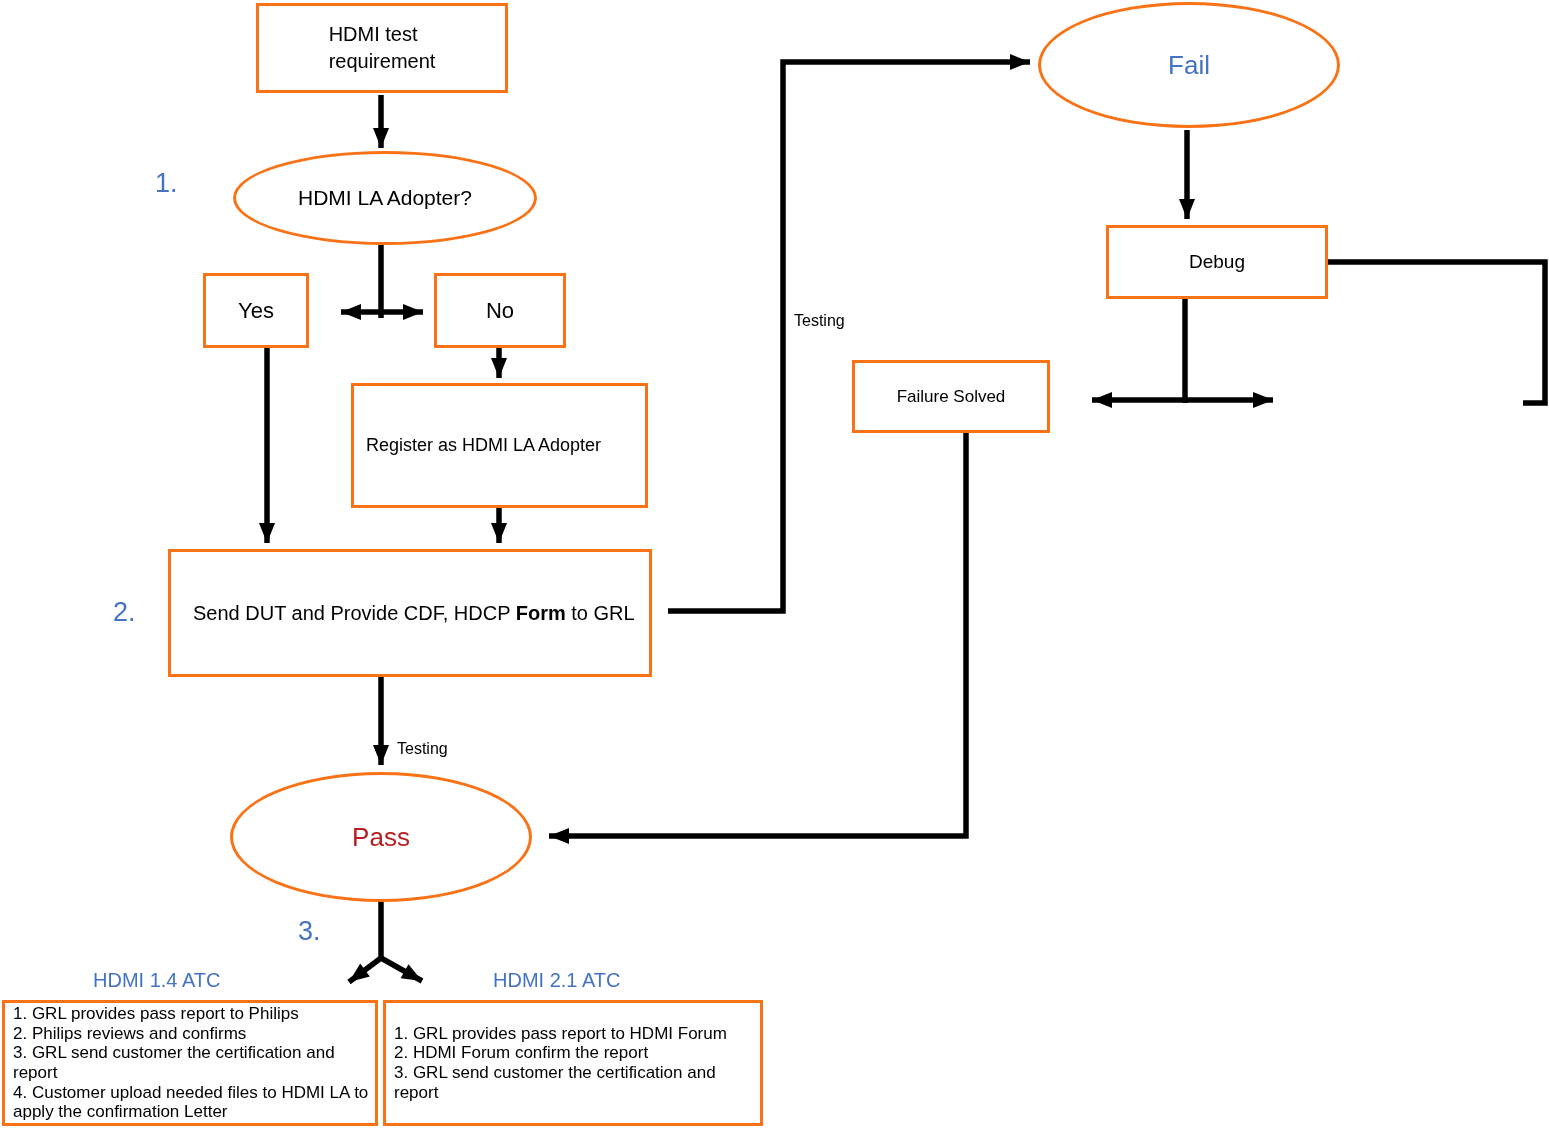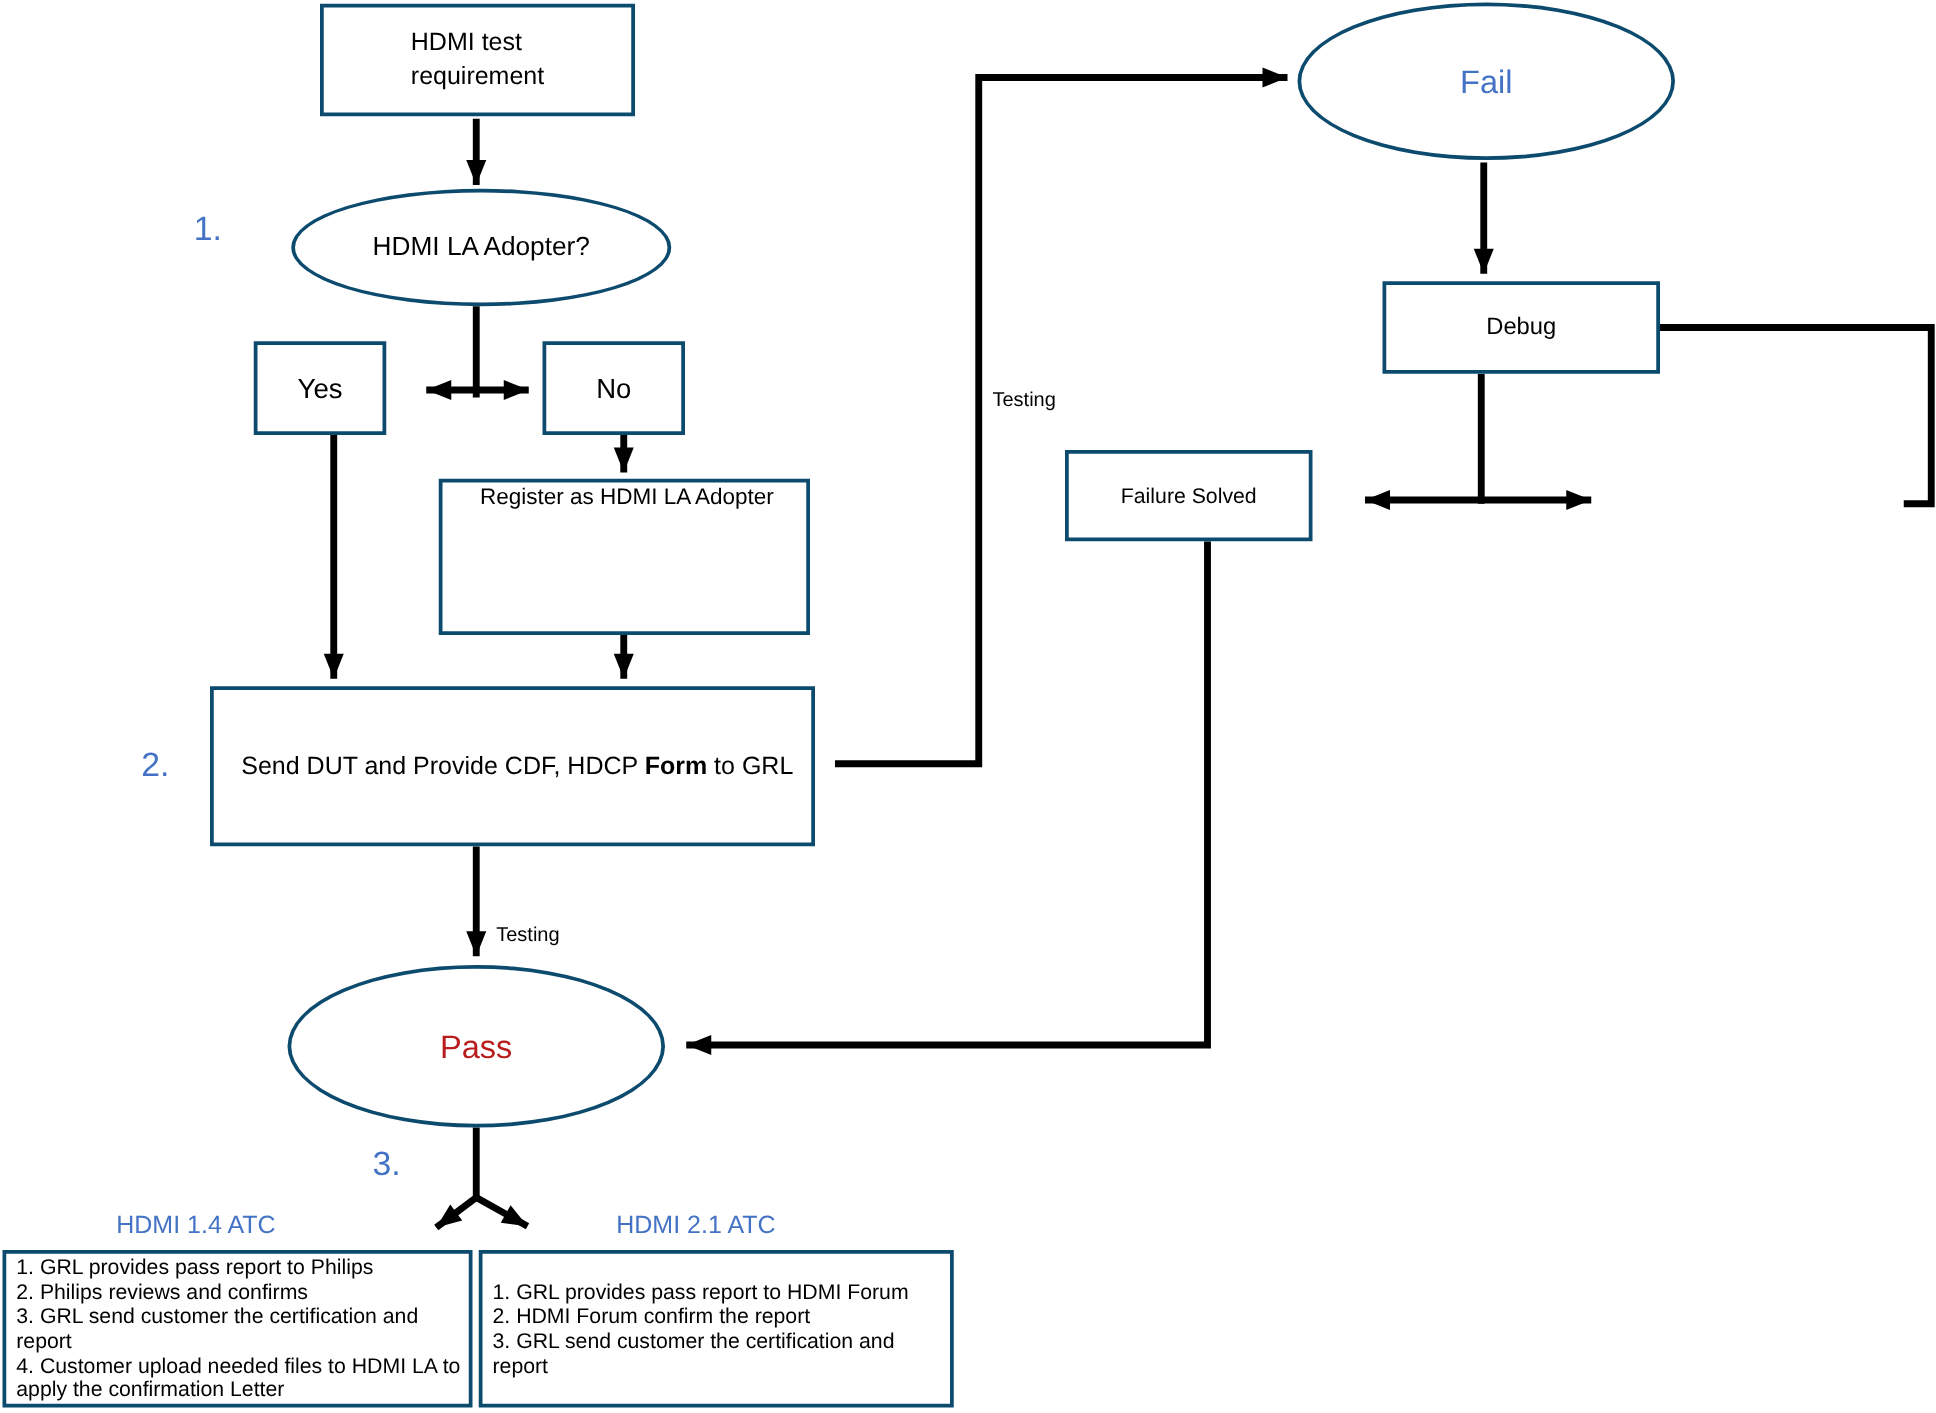--- a/index.html
+++ b/index.html
@@ -1,31 +1,31 @@
 <!DOCTYPE html>
 <html><head>
 <meta charset="utf-8">
 <style>
   html,body{margin:0;padding:0;background:#ffffff;}
   #canvas{
     position:relative;width:1549px;height:1130px;background:#ffffff;overflow:hidden;
     font-family:"Liberation Sans","DejaVu Sans",sans-serif;color:#000;
   }
   #wires{position:absolute;left:0;top:0;width:1549px;height:1130px;z-index:0;}
-  .node{position:absolute;background:#fff;border:3px solid #0c4a6e;box-sizing:border-box;z-index:1;
+  .node{position:absolute;background:#fff;border:3px solid #f97316;box-sizing:border-box;z-index:1;
         display:flex;align-items:center;justify-content:center;}
   .ellipse{border-radius:50%;}
   .lbl{position:absolute;z-index:2;white-space:nowrap;}
   .num{font-size:27px;color:#4472C4;}
   .testing{font-size:16px;color:#000;}
   .atc{font-size:20px;color:#4472C4;}
   .start-text{font-size:20px;white-space:pre-line;text-align:left;line-height:1.35;}
   .decision-text{font-size:21px;}
   .yn-text{font-size:22px;}
-  .register-box{align-items:flex-start;justify-content:center;
+  .register-box{flex-direction:column;align-items:flex-start;justify-content:center;
     padding:0 8px 0 12px;font-size:18px;line-height:1.32;}
   .register-link{color:#2E75B6;text-decoration:underline;word-break:break-all;display:block;cursor:pointer;}
   .senddut-box{justify-content:flex-start;padding-left:22px;font-size:20px;}
   .fail-text{font-size:26px;color:#4472C4;}
   .pass-text{font-size:26px;color:#b91c1c;}
   .debug-text{font-size:19px;}
   .fs-text{font-size:17px;}
   .fus-text{font-size:16px;}
   .listbox{flex-direction:column;align-items:flex-start;justify-content:center;
     font-size:17px;line-height:1.16;padding:4px 4px 4px 8px;}
@@ -82,21 +82,21 @@
   </div>
 
   <div class="node ellipse" style="left:233px;top:151px;width:304px;height:94px;">
     <span class="decision-text">HDMI LA Adopter?</span>
   </div>
 
   <div class="node" style="left:203px;top:273px;width:106px;height:75px;">
     <span class="yn-text">Yes</span>
   </div>
 
-  <div class="node" style="left:434px;top:273px;width:114px;height:75px;">
+  <div class="node" style="left:434px;top:273px;width:132px;height:75px;">
     <span class="yn-text">No</span>
   </div>
 
   <div class="node register-box" style="left:351px;top:383px;width:297px;height:125px;">
     <span>Register as HDMI LA Adopter</span>
   </div>
 
   <div class="node senddut-box" style="left:168px;top:549px;width:484px;height:128px;">
     <span><span>Send DUT and Provide CDF, HDCP </span><b>Form</b><span> to GRL</span></span>
   </div>

